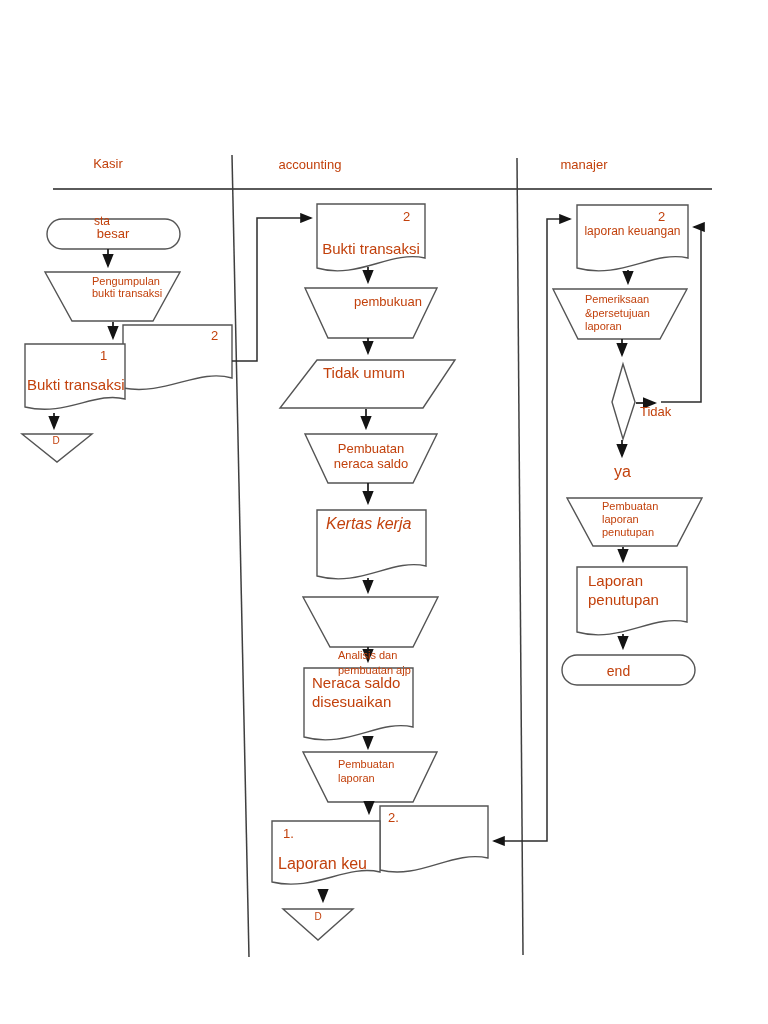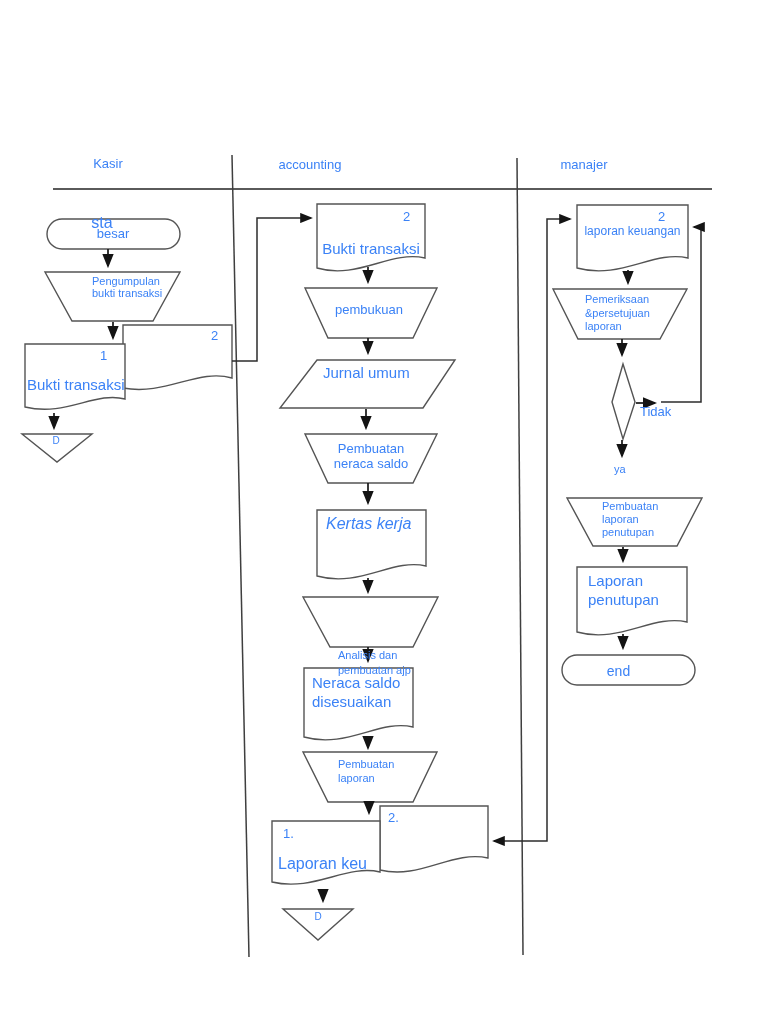--- a/index.html
+++ b/index.html
@@ -1,19 +1,19 @@
 <!DOCTYPE html>
 <html><head>
 <meta charset="utf-8">
 <style>
   html,body{margin:0;padding:0;background:#fff;}
   .canvas{position:relative;width:768px;height:1024px;background:#ffffff;overflow:hidden;
           font-family:"Liberation Sans", sans-serif;}
   .canvas svg{position:absolute;left:0;top:0;}
-  .lbl{position:absolute;color:#3b82f6;white-space:pre-line;line-height:1.18;}
+  .lbl{position:absolute;color:#c2410c;white-space:pre-line;line-height:1.18;}
   .ctr{text-align:center;}
   .shape{fill:#ffffff;stroke:#545454;stroke-width:1.4px;}
   .arrow{fill:none;stroke:#161616;stroke-width:1.7px;}
   .conn{fill:none;stroke:#2c2c2c;stroke-width:1.5px;}
   .frame-line{stroke:#3f3f3f;stroke-width:1.5px;}
   .head-line{stroke:#5a5a5a;stroke-width:2.2px;}
 </style>
 </head>
 <body>
 
@@ -76,54 +76,54 @@
     <rect class="shape" x="562" y="655" width="133" height="30" rx="15" ry="15"></rect>
 
     <path class="conn" d="M494 841 H547 V219 H570" marker-start="url(#ah)" marker-end="url(#ah)"></path>
   </svg>
 
 
   <div class="lbl ctr" style="left:58;left:58px;top:156px;width:100px;font-size:13px;">Kasir</div>
   <div class="lbl ctr" style="left:245px;top:157px;width:130px;font-size:13px;">accounting</div>
   <div class="lbl ctr" style="left:534px;top:157px;width:100px;font-size:13px;">manajer</div>
 
-  <div class="lbl ctr" style="left:70px;top:214px;width:64px;font-size:16px;">sta</div>
+  <div class="lbl ctr" style="left:70px;top:214px;width:64px;font-size:12px;">sta</div>
   <div class="lbl ctr" style="left:81px;top:226px;width:64px;font-size:13px;">besar</div>
   <div class="lbl" style="left:92px;top:276px;font-size:11px;line-height:11.5px;">Pengumpulan
 bukti transaksi</div>
   <div class="lbl" style="left:211px;top:328px;font-size:13px;">2</div>
   <div class="lbl" style="left:100px;top:348px;font-size:13px;">1</div>
   <div class="lbl" style="left:27px;top:376px;font-size:15px;">Bukti transaksi</div>
   <div class="lbl ctr" style="left:46px;top:435px;width:20px;font-size:10px;">D</div>
 
   <div class="lbl" style="left:403px;top:209px;font-size:13px;">2</div>
   <div class="lbl ctr" style="left:317px;top:240px;width:108px;font-size:15px;">Bukti transaksi</div>
-  <div class="lbl ctr" style="left:303px;top:294px;width:132px;font-size:13px;margin-top:8px;">pembukuan</div>
-  <div class="lbl" style="left:323px;top:364px;font-size:15px;">Jurnal umum</div>
+  <div class="lbl ctr" style="left:322px;top:294px;width:132px;font-size:13px;">pembukuan</div>
+  <div class="lbl" style="left:323px;top:364px;font-size:15px;">Tidak umum</div>
   <div class="lbl ctr" style="left:305px;top:441px;width:132px;font-size:13px;line-height:15px;">Pembuatan
 neraca saldo</div>
   <div class="lbl" style="left:326px;top:515px;font-size:16px;font-style:italic;">Kertas kerja</div>
   <div class="lbl" style="left:338px;top:602px;font-size:11px;line-height:15px;margin-top:46px;">Analisis dan
 pembuatan ajp</div>
   <div class="lbl" style="left:312px;top:673px;font-size:15px;line-height:19px;">Neraca saldo
 disesuaikan</div>
   <div class="lbl" style="left:338px;top:757px;font-size:11px;line-height:14px;">Pembuatan
 laporan</div>
   <div class="lbl" style="left:388px;top:810px;font-size:13px;">2.</div>
   <div class="lbl" style="left:283px;top:826px;font-size:13px;">1.</div>
   <div class="lbl" style="left:278px;top:855px;font-size:16px;">Laporan keu</div>
   <div class="lbl ctr" style="left:308px;top:911px;width:20px;font-size:10px;">D</div>
 
   <div class="lbl" style="left:658px;top:209px;font-size:13px;">2</div>
   <div class="lbl ctr" style="left:577px;top:224px;width:111px;font-size:12px;">laporan keuangan</div>
   <div class="lbl" style="left:585px;top:293px;font-size:11px;line-height:13.5px;">Pemeriksaan
 &amp;persetujuan
 laporan</div>
   <div class="lbl" style="left:640px;top:404px;font-size:13px;">Tidak</div>
-  <div class="lbl" style="left:614px;top:463px;font-size:11px;">ya</div>
+  <div class="lbl" style="left:614px;top:463px;font-size:16px;">ya</div>
   <div class="lbl" style="left:602px;top:500px;font-size:11px;line-height:13px;">Pembuatan
 laporan
 penutupan</div>
   <div class="lbl" style="left:588px;top:571px;font-size:15px;line-height:19px;">Laporan
 penutupan</div>
   <div class="lbl ctr" style="left:552px;top:663px;width:133px;font-size:14px;">end</div>
 
 </div>
 
 </body></html>

